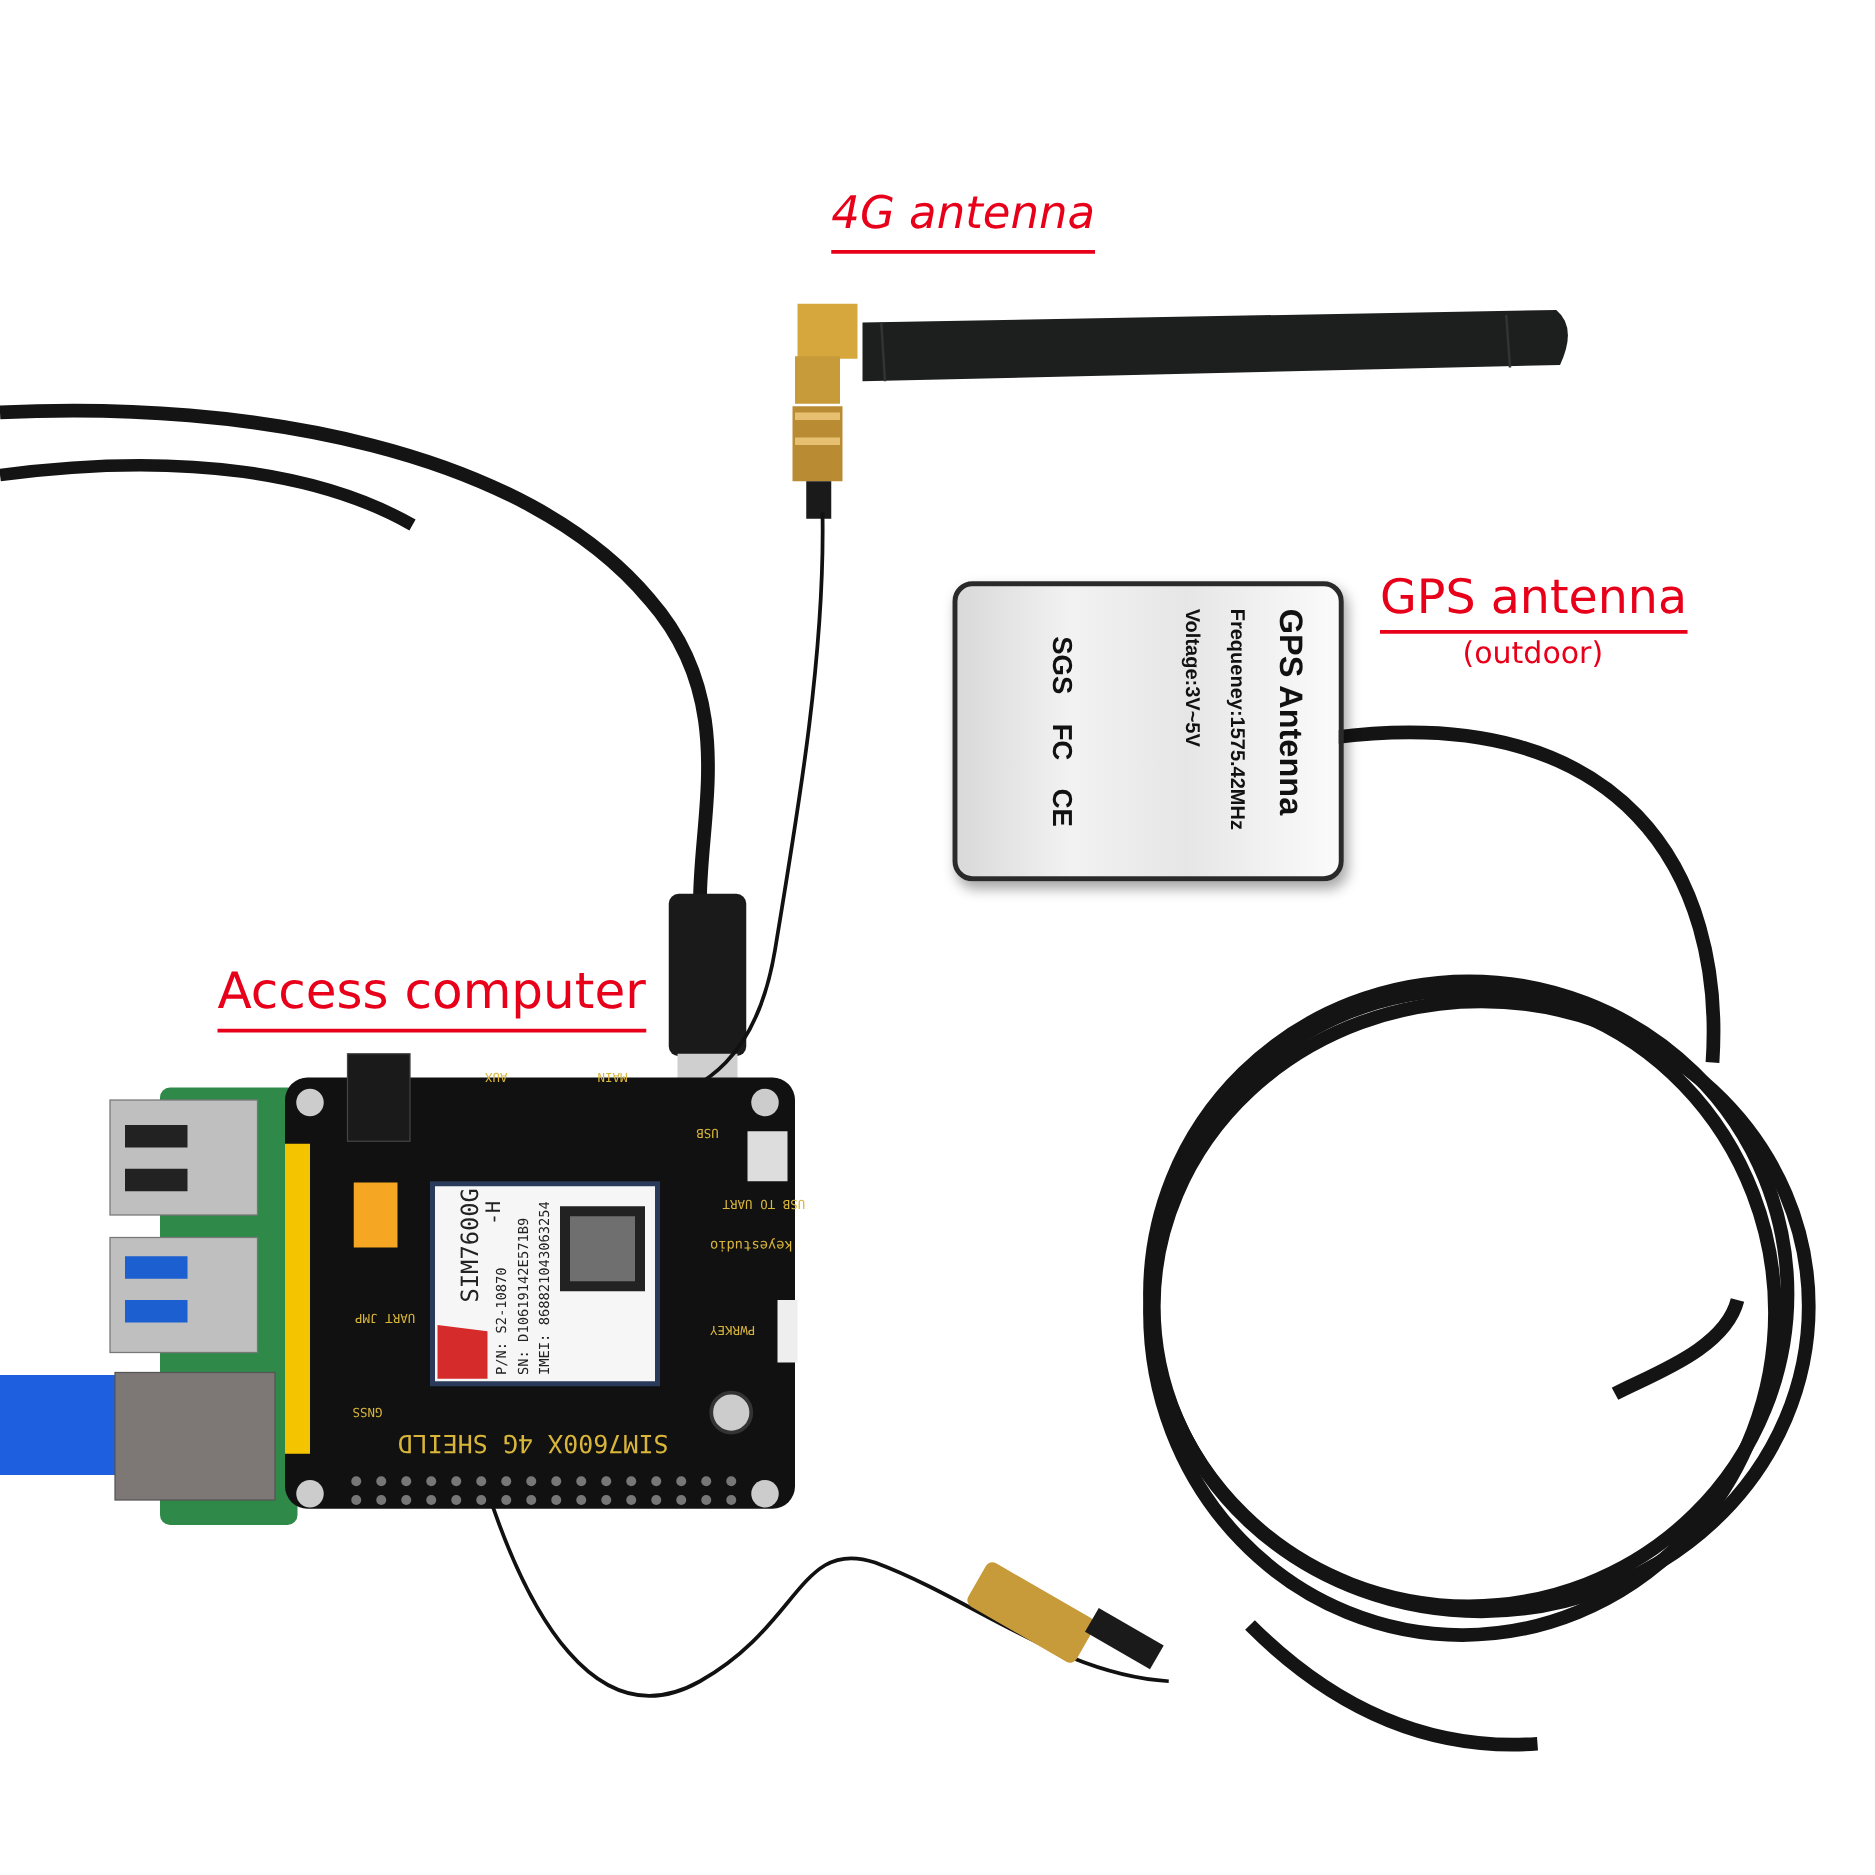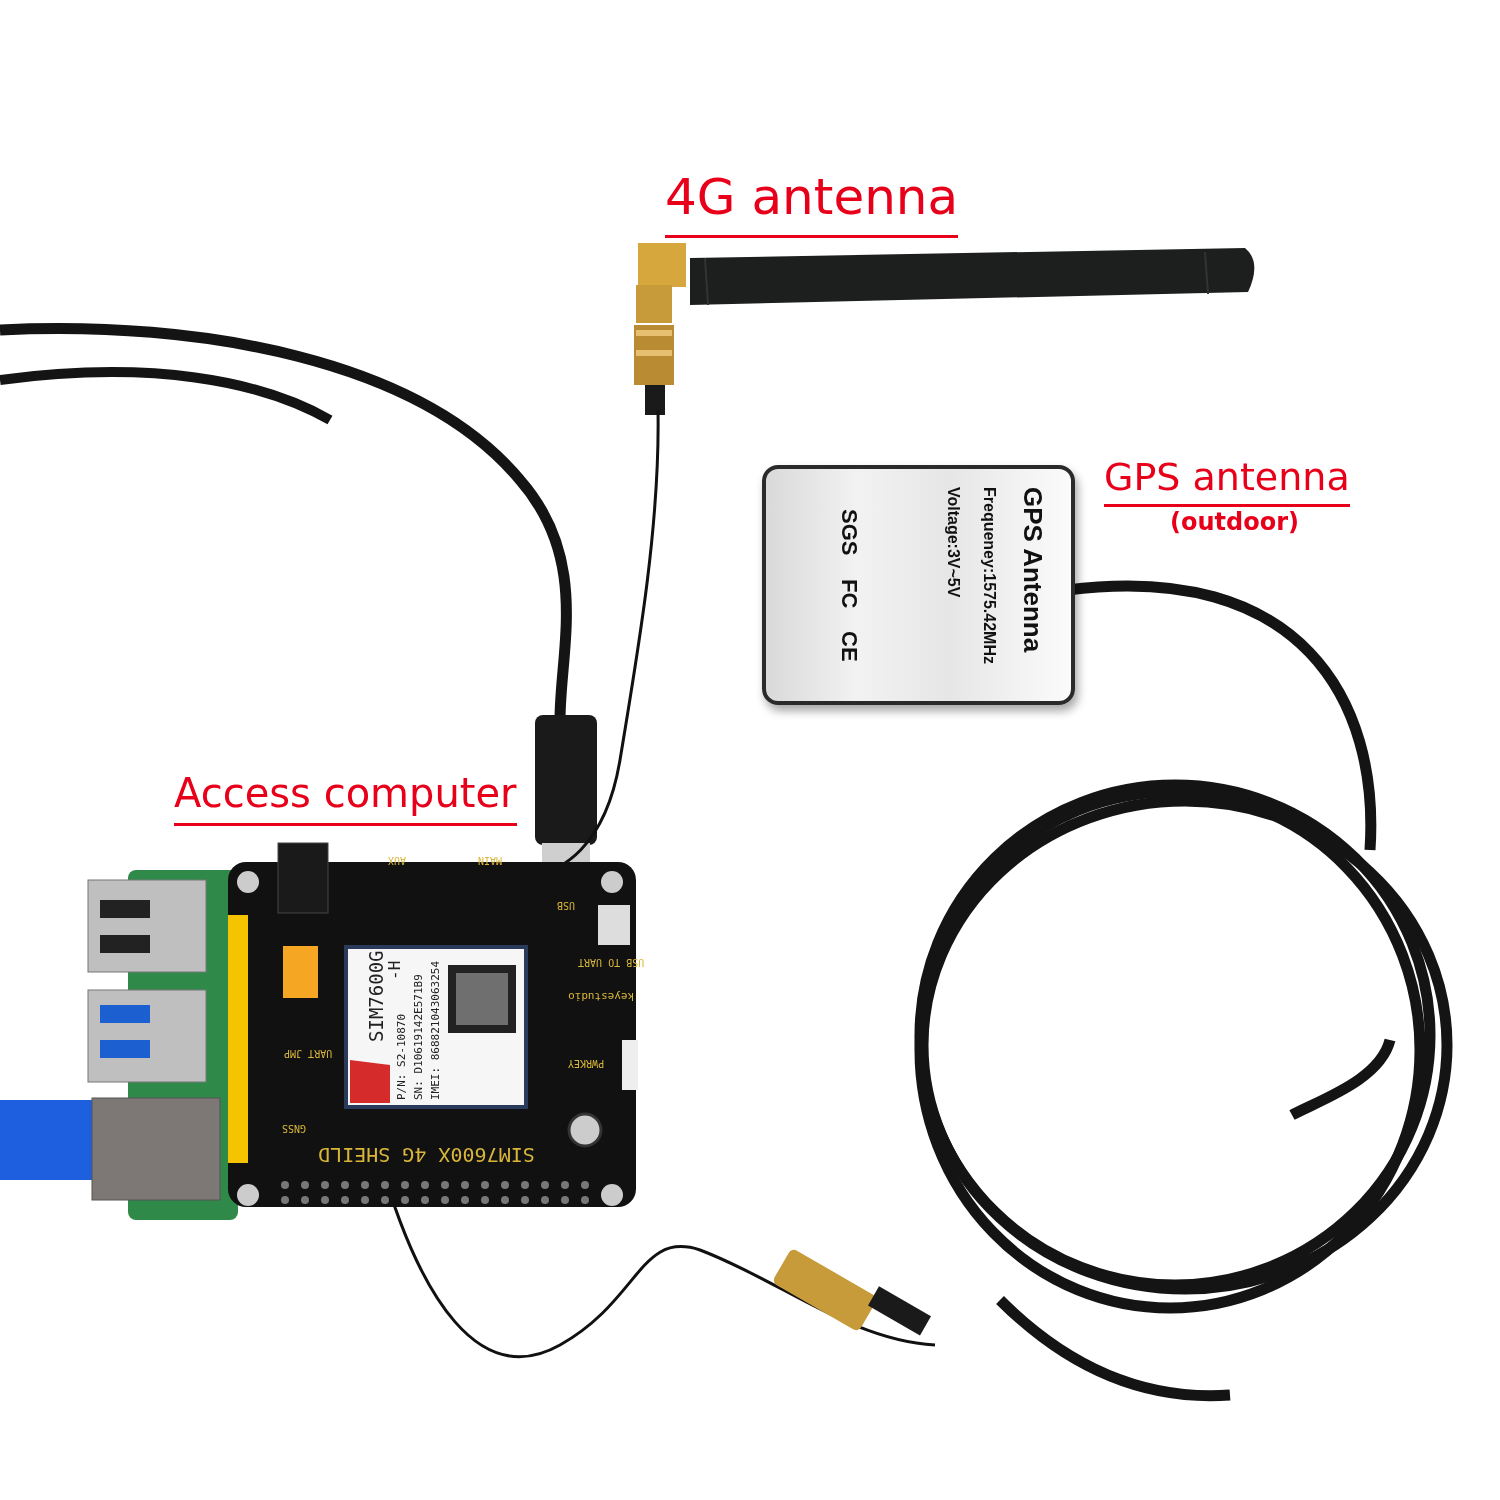--- a/index.html
+++ b/index.html
@@ -1,24 +1,24 @@
 <!DOCTYPE html>
 <html><head>
 <meta charset="utf-8">
 <style>
   html, body { margin: 0; padding: 0; background: #ffffff; }
   body { width: 1500px; height: 1500px; position: relative; overflow: hidden; font-family: "Liberation Sans", sans-serif; }
   .scene { position: absolute; left: 0; top: 0; width: 1500px; height: 1500px; }
   .label { position: absolute; color: #e8001a; font-family: "DejaVu Sans", sans-serif; white-space: nowrap; }
   .label .underline { position: absolute; left: 0; right: 0; height: 3px; background: #e8001a; }
-  .lbl-4g { left: 665px; top: 168px; font-size: 50px; }
+  .lbl-4g { left: 665px; top: 150px; font-size: 36px; font-style: italic; }
   .lbl-4g .underline { bottom: -12px; }
   .lbl-gps { left: 1104px; top: 455px; font-size: 38px; }
   .lbl-gps .underline { bottom: -8px; }
-  .lbl-gps-sub { left: 1170px; top: 508px; font-size: 24px; color: #e8001a; font-weight: bold; }
+  .lbl-gps-sub { left: 1170px; top: 508px; font-size: 24px; color: #e8001a; }
   .lbl-access { left: 174px; top: 770px; font-size: 40px; }
   .lbl-access .underline { bottom: -10px; }
 
   .gps-box { position: absolute; left: 762px; top: 465px; width: 305px; height: 232px;
     background: linear-gradient(90deg,#d9d9d9,#f2f2f2 30%,#e6e6e6 60%,#fbfbfb);
     border: 4px solid #2a2a2a; border-radius: 16px; box-shadow: 3px 6px 10px rgba(0,0,0,.35); }
   .gps-text { position: absolute; transform-origin: left top; transform: rotate(90deg); color:#111; font-family: "Liberation Sans", sans-serif; white-space: nowrap; font-weight: bold; }
   .board-text { position:absolute; color:#d9b63a; font-family:"DejaVu Sans Mono", monospace; white-space:nowrap; }
   .sim-text { position:absolute; transform-origin:left top; transform:rotate(-90deg); color:#222; font-family:"DejaVu Sans Mono", monospace; white-space:nowrap; font-size:14px; }
 </style>

